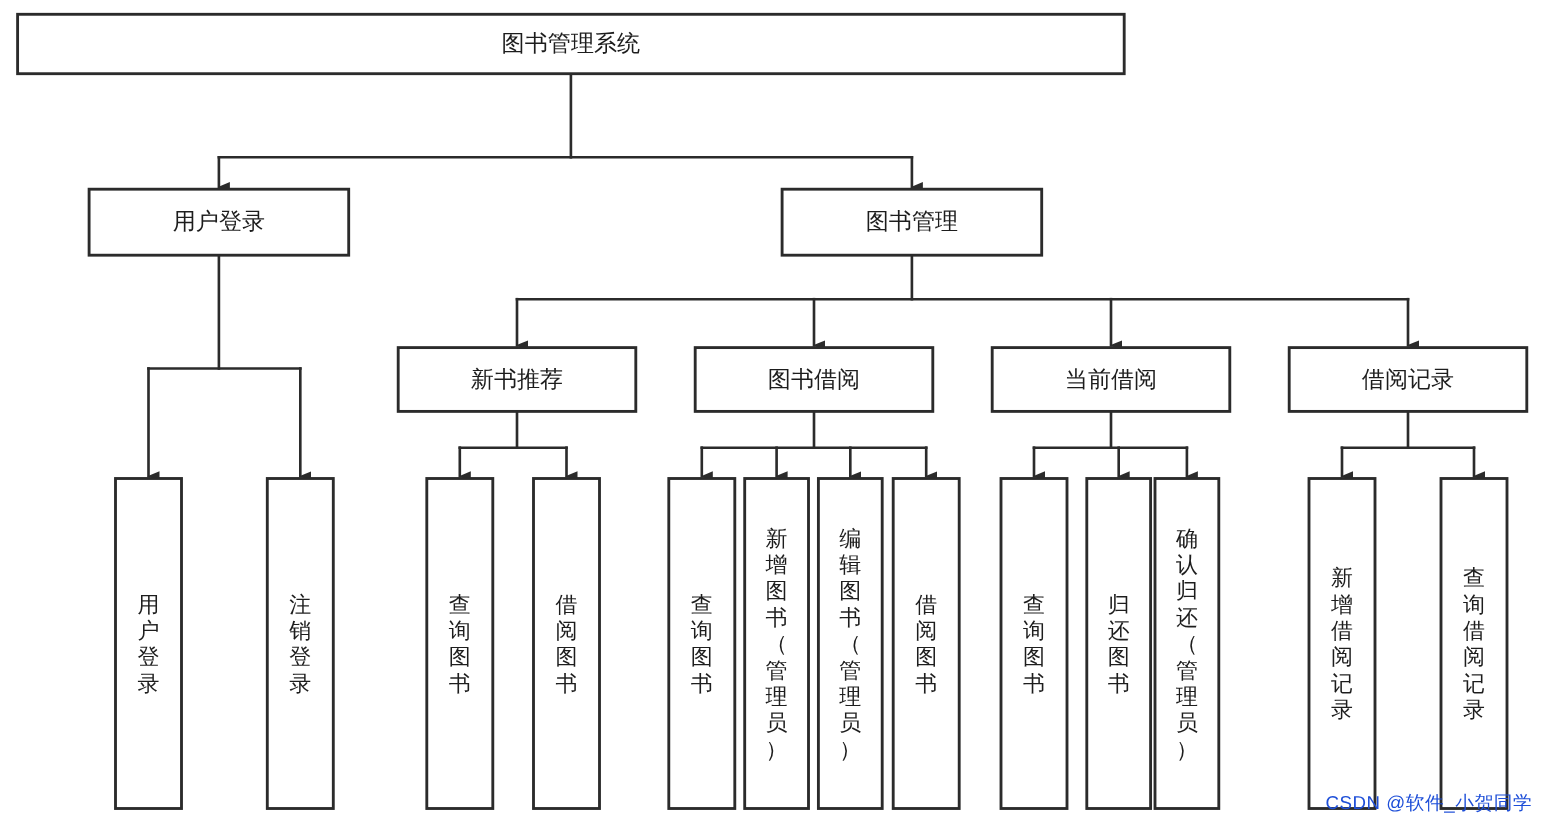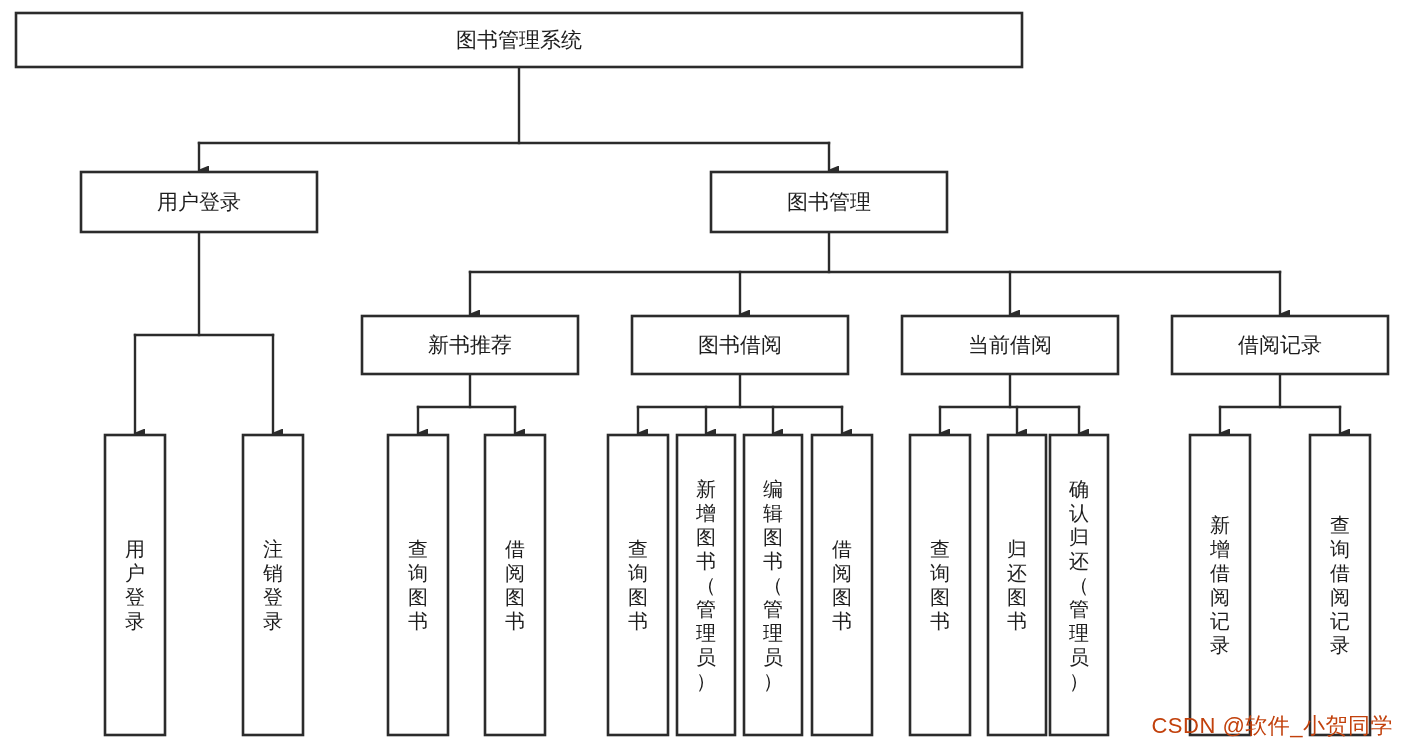--- a/index.html
+++ b/index.html
@@ -49,22 +49,22 @@
     font-family: "Liberation Sans", "DejaVu Sans", sans-serif;
     font-size: 20px;
     fill: #1d1d1d;
     text-anchor: middle;
   }
   .watermark-text {
     position: absolute;
     right: 12px;
     bottom: 6px;
     font-family: "Liberation Sans", "DejaVu Sans", sans-serif;
-    font-size: 22px;
-    color: #c2410c;
+    font-size: 17px;
+    color: #1d4ed8;
     white-space: nowrap;
     letter-spacing: 0.5px;
     user-select: none;
   }
 </style>
 </head>
 <body>
 
 <div id="diagram-root">
   <svg id="flow-svg" viewBox="0 0 1405 747">

